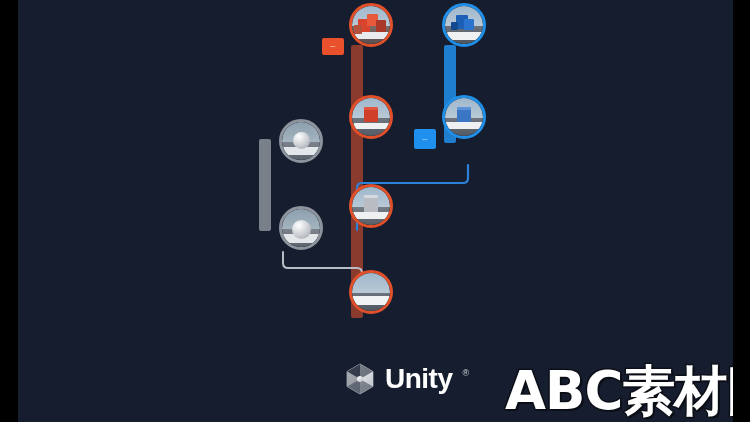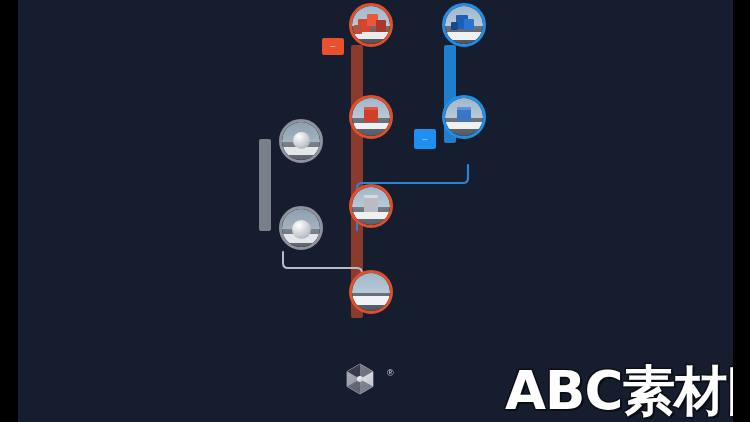--- a/index.html
+++ b/index.html
@@ -247,20 +247,21 @@
           </linearGradient>
         </defs>
         <path d="M50 6 L88 28 L88 72 L50 94 L12 72 L12 28 Z" fill="url(#ug1)" stroke="#e6e8ec" stroke-width="2"></path>
         <path d="M50 6 L50 50 L12 28 Z" fill="#22293a" opacity="0.9"></path>
         <path d="M50 6 L88 28 L50 50 Z" fill="#151d2e" opacity="0.55"></path>
         <path d="M12 72 L12 28 L50 50 Z" fill="#1b2233" opacity="0.35"></path>
         <path d="M50 94 L12 72 L50 50 Z" fill="#20293b" opacity="0.65"></path>
         <path d="M88 72 L50 94 L50 50 Z" fill="#181f30" opacity="0.45"></path>
         <circle cx="50" cy="50" r="9" fill="url(#ug1)"></circle>
       </svg>
+      <span id="unity-wordmark">Unity</span>
       <span id="unity-reg">®</span>
     </div>
 
     <div id="watermark">
       <span>ABC素材网</span>
     </div>
 
   </div>
 </div>
 

